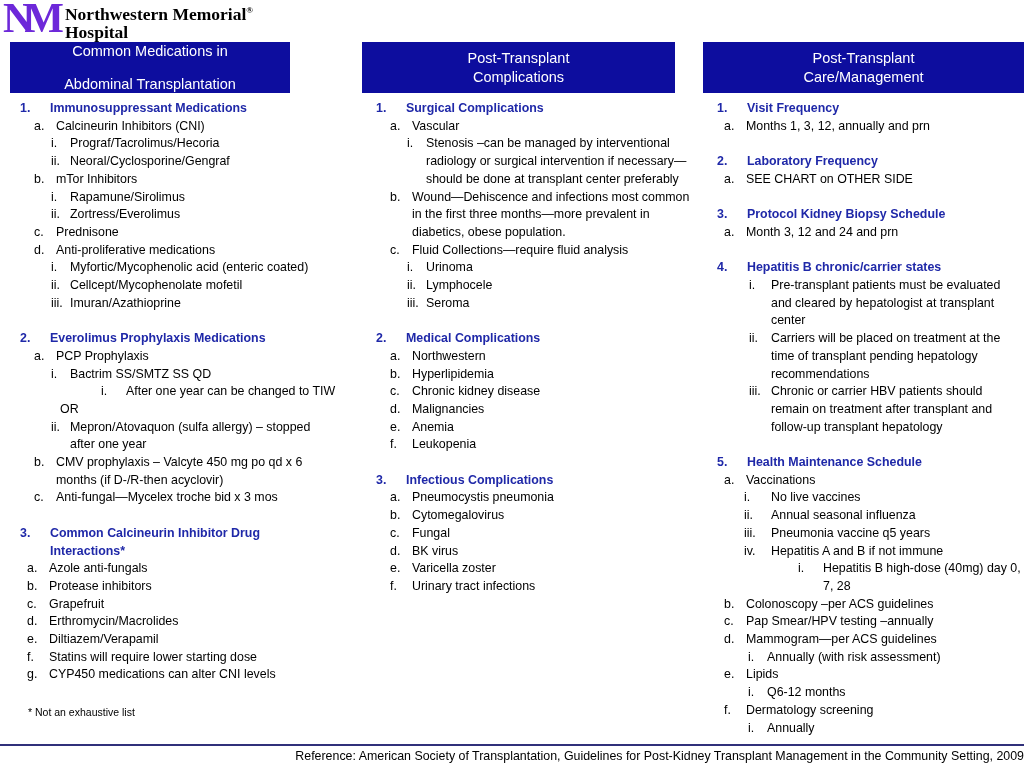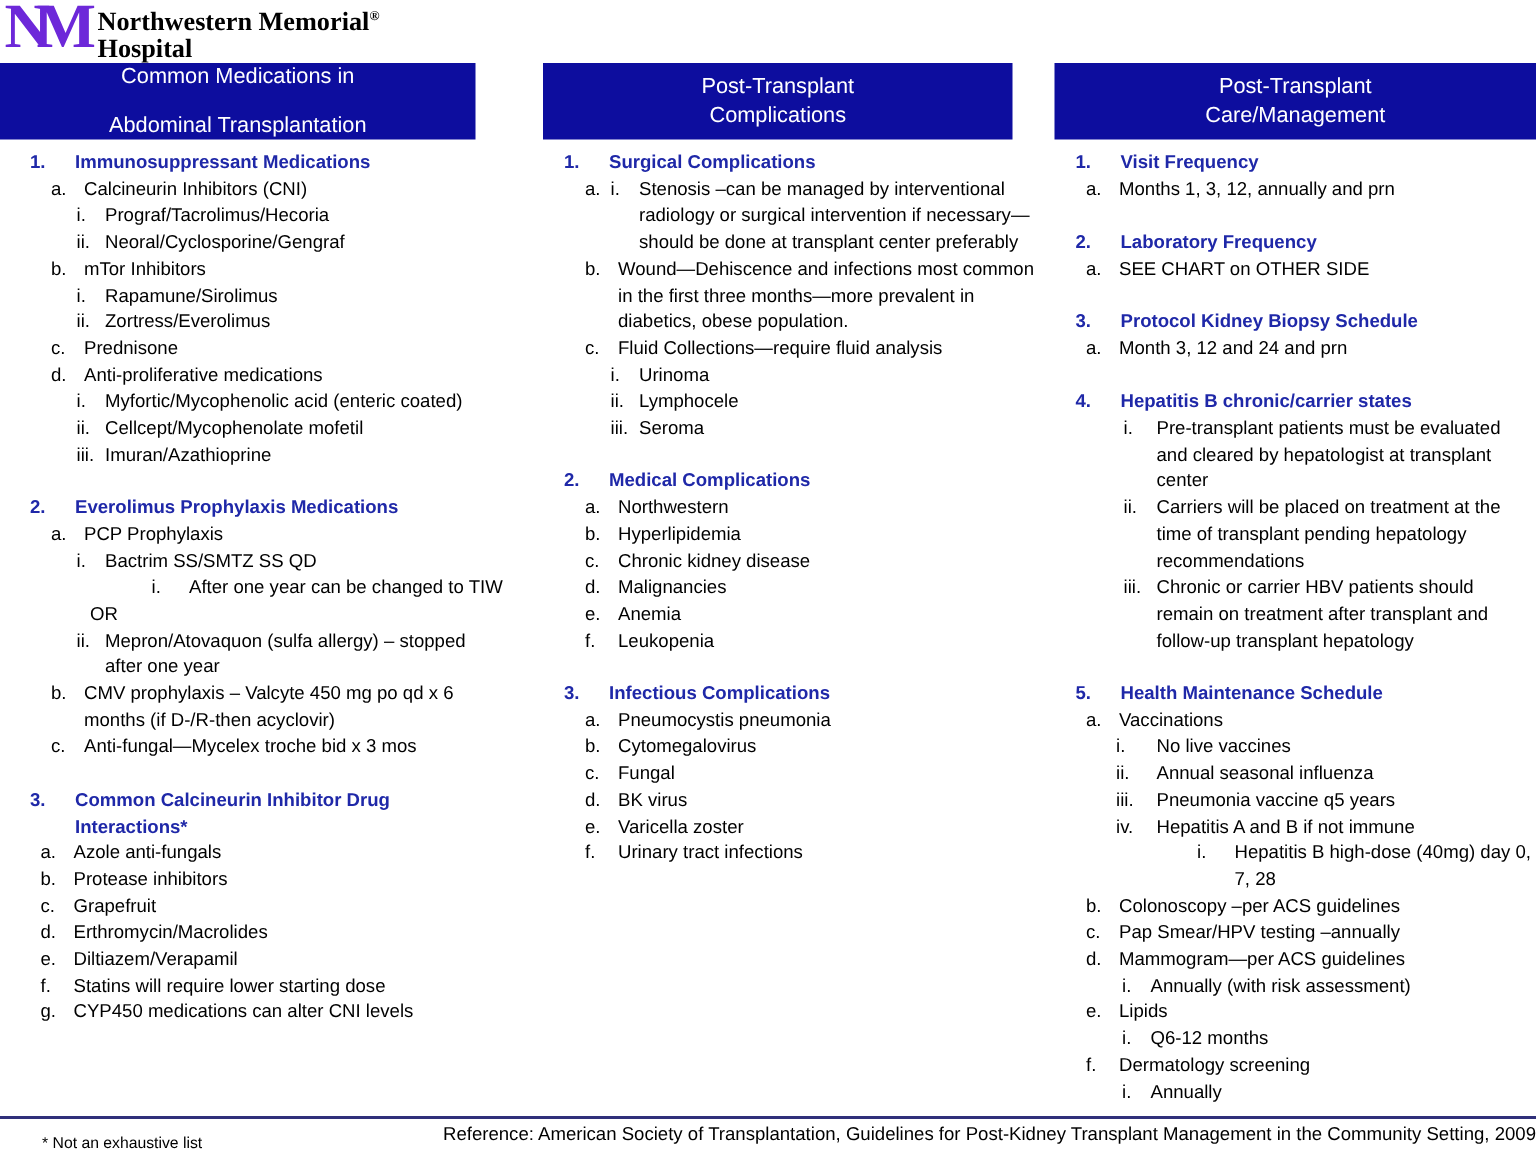--- a/index.html
+++ b/index.html
@@ -56,21 +56,21 @@
     background: #0d0d9e;
     color: #ffffff;
     display: flex;
     flex-direction: column;
     align-items: center;
     justify-content: center;
     font-size: 14.5px;
     line-height: 19px;
     text-align: center;
   }
-  #banner-1 { left: 0;   width: 317px; gap: 14px; }
+  #banner-1 { left: 10px;   width: 280px; gap: 14px; }
   #banner-2 { left: 362px; width: 313px; }
   #banner-3 { left: 703px; width: 321px; }
 
   
   .column {
     position: absolute;
     top: 100px;
   }
   #col-1 { left: 6px;   width: 330px; }
   #col-2 { left: 362px; width: 330px; }
@@ -146,21 +146,21 @@
     padding-left: 54px;
   }
 
   
   .spacer { height: 17.7px; }
 
   
   #footnote {
     position: absolute;
     left: 28px;
-    top: 756px;
+    top: 706px;
     font-size: 10.5px;
     line-height: 13px;
     color: #000;
   }
   #rule {
     position: absolute;
     left: 0;
     top: 744px;
     width: 1024px;
     height: 2px;
@@ -316,20 +316,21 @@
       <span class="txt">CYP450 medications can alter CNI levels</span>
     </div>
   </div>
 <div class="column" id="col-2">
     <div class="item lvl1" style="color: rgb(31, 40, 168);">
       <span class="marker">1.</span>
       <span class="txt">Surgical Complications</span>
     </div>
     <div class="item lvl2">
       <span class="marker">a.</span>
+      <span class="txt">Vascular</span>
     </div>
     <div class="item lvl3">
       <span class="marker">i.</span>
       <span class="txt">Stenosis –can be managed by interventional radiology or surgical intervention if necessary—should be done at transplant center preferably</span>
     </div>
     <div class="item lvl2">
       <span class="marker">b.</span>
       <span class="txt">Wound—Dehiscence and infections most common in the first three months—more prevalent in diabetics, obese population.</span>
     </div>
     <div class="item lvl2">

